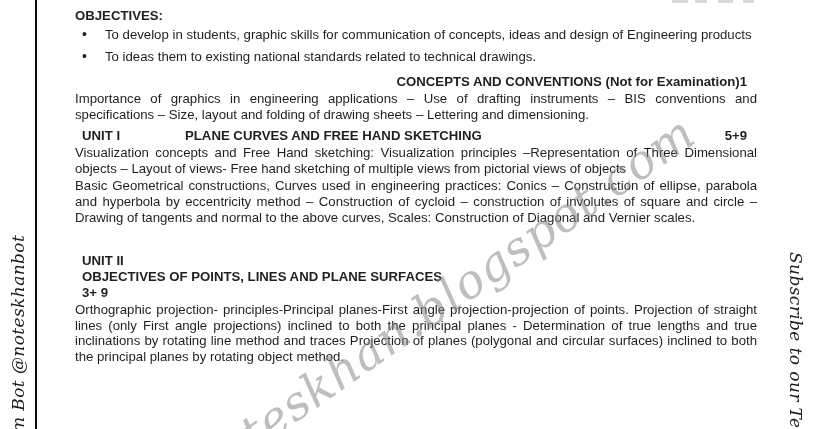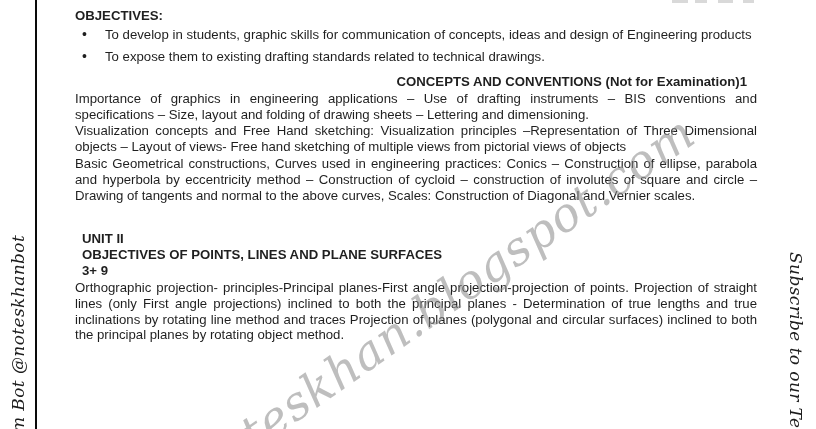--- a/index.html
+++ b/index.html
@@ -83,30 +83,35 @@
 
   <div class="h">OBJECTIVES:</div>
 
   <div class="bullets">
     <div class="bullet">
       <span class="dot">•</span>
       <span class="btext">To develop in students, graphic skills for communication of concepts, ideas and design of Engineering products</span>
     </div>
     <div class="bullet">
       <span class="dot">•</span>
-      <span class="btext">To expose them to existing drafting standards related to technical drawings.</span>
+      <span class="btext">To ideas them to existing national standards related to technical drawings.</span>
     </div>
   </div>
 
   <div class="sec-h concepts-h">
     <span class="title">CONCEPTS AND CONVENTIONS (Not for Examination)</span>
     <span class="hours">1</span>
   </div>
   <p class="body">Importance of graphics in engineering applications – Use of drafting instruments – BIS conventions and specifications – Size, layout and folding of drawing sheets – Lettering and dimensioning.</p>
 
+  <div class="sec-h with-unit unit1-h">
+    <span class="unit-label">UNIT I</span>
+    <span class="title">PLANE CURVES AND FREE HAND SKETCHING</span>
+    <span class="hours">5+9</span>
+  </div>
   <p class="body">Visualization concepts and Free Hand sketching: Visualization principles –Representation of Three Dimensional objects – Layout of views- Free hand  sketching of multiple views from pictorial views of objects</p>
   <p class="body">Basic Geometrical constructions, Curves used in engineering practices: Conics – Construction of ellipse, parabola and hyperbola by eccentricity method – Construction of cycloid – construction of involutes of square and circle – Drawing of tangents and normal to the above curves, Scales: Construction of Diagonal and Vernier scales.</p>
 
   <div class="sec-h with-unit unit2-h">
     <span class="unit-label">UNIT II</span>
     <span class="title">OBJECTIVES OF POINTS, LINES AND PLANE SURFACES</span>
     <span class="hours">3+ 9</span>
   </div>
   <p class="body">Orthographic projection- principles-Principal planes-First angle projection-projection of points. Projection of straight lines (only First angle projections) inclined to both the principal planes - Determination of true lengths and true inclinations by rotating line method  and traces Projection of planes (polygonal and circular surfaces) inclined to both the principal planes by rotating object method.</p>
 

